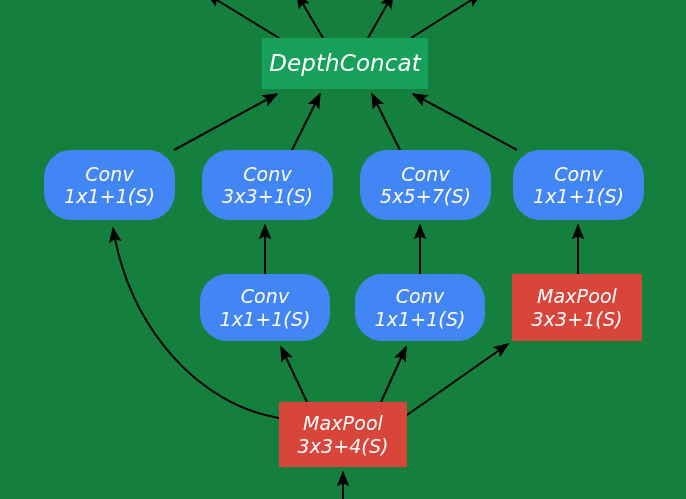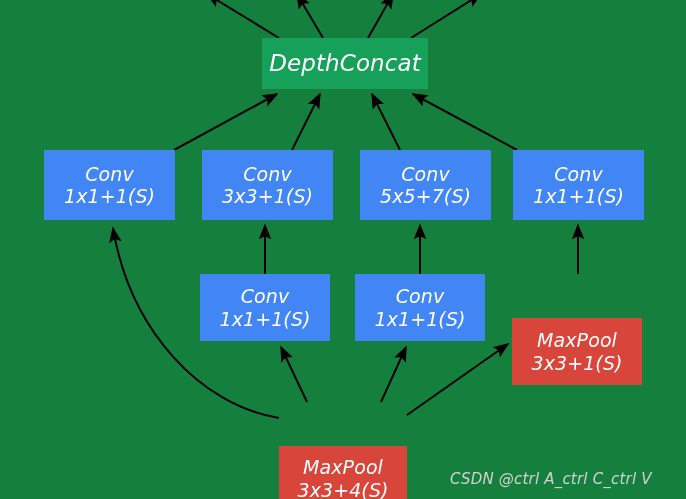--- a/index.html
+++ b/index.html
@@ -33,22 +33,22 @@
     align-items: center;
     justify-content: center;
     color: #ffffff;
     text-align: center;
     line-height: 1.16;
     letter-spacing: 0.1px;
     z-index: 3;
   }
   .node .l1 { display: block; }
   .node .l2 { display: block; }
-  .node-conv  { background: #4285f4; font-size: 19px; }
-  .node-pool  { background: #d8453a; font-size: 19px; margin-top: 44px; }
+  .node-conv  { background: #4285f4; font-size: 19px; border-radius: 27px; }
+  .node-pool  { background: #d8453a; font-size: 19px; }
   .node-concat{ background: #17a05a; font-size: 23px; }
   .watermark {
     position: absolute;
     color: #d0d0d0;
     font-size: 15px;
     letter-spacing: 0.2px;
     white-space: nowrap;
     z-index: 4;
   }
 </style>
@@ -126,15 +126,14 @@
   <div class="node node-pool" style="left:512px; top:274px; width:130px; height:67px;">
     <span class="l1">MaxPool</span>
     <span class="l2">3x3+1(S)</span>
   </div>
 
   <div class="node node-pool" style="left:279px; top:402px; width:128px; height:65px;">
     <span class="l1">MaxPool</span>
     <span class="l2">3x3+4(S)</span>
   </div>
 
-  <div class="watermark" style="left:450px; top:470px;">CSDN @ctrl A_ctrl C_ctrl V</div>
 
 </div>
 
 </body></html>

